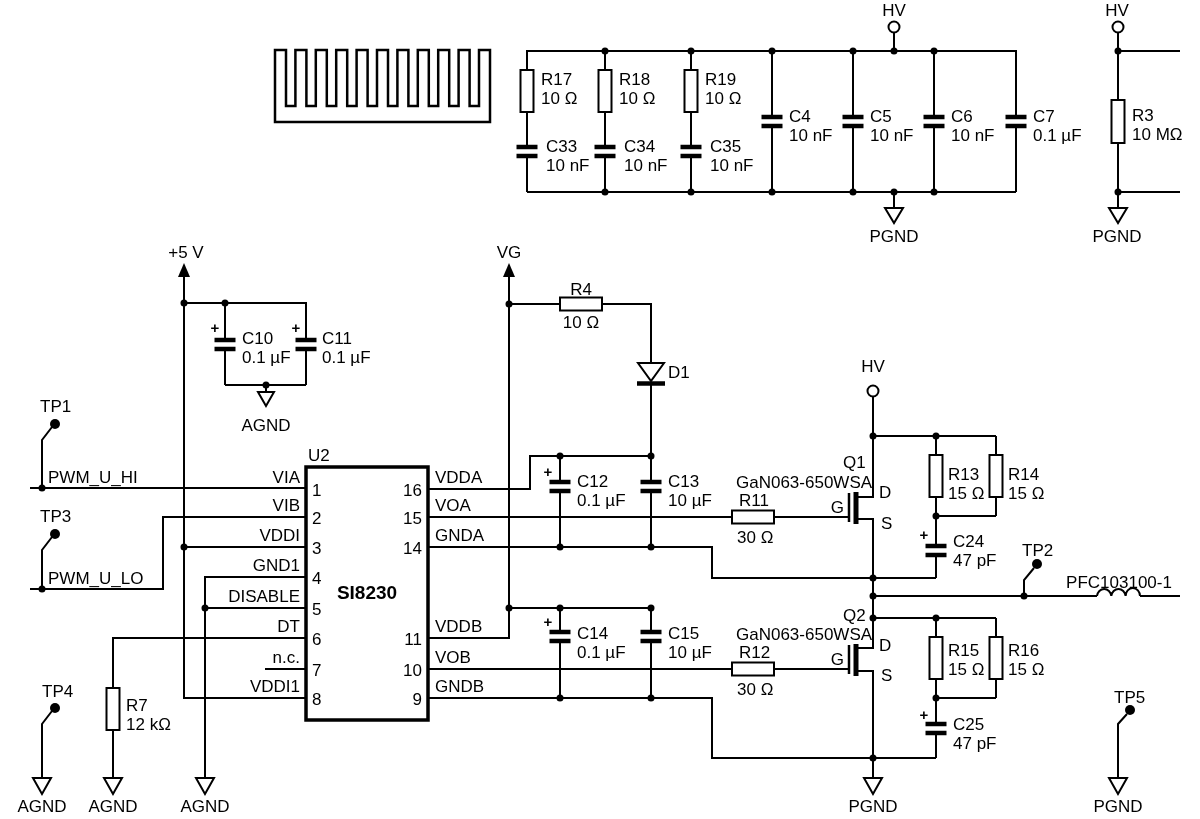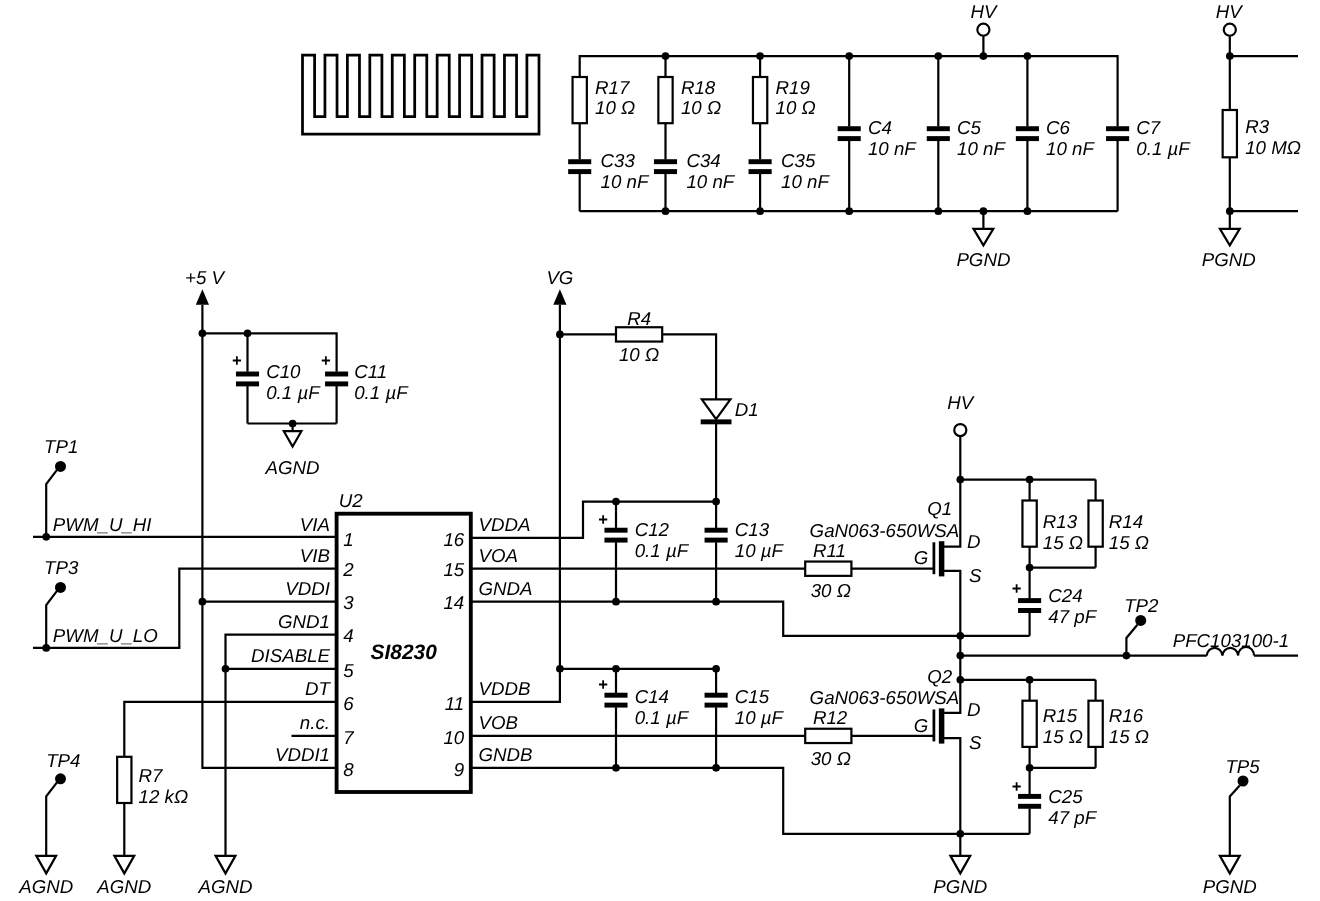--- a/index.html
+++ b/index.html
@@ -1,16 +1,16 @@
 <!DOCTYPE html>
 <html><head>
 <meta charset="utf-8">
 <style>
   html,body{margin:0;padding:0;background:#fff;}
-  .stage{position:relative;width:1200px;height:819px;background:#fff;overflow:hidden;font-style:italic;}
+  .stage{position:relative;width:1200px;height:819px;background:#fff;overflow:hidden;}
   svg{display:block;}
   .w{stroke:#000;stroke-width:2;fill:none;}
   .w25{stroke:#000;stroke-width:2.5;fill:none;}
   .chan{stroke:#000;stroke-width:5;fill:none;}
   .plate{stroke:#000;stroke-width:4.5;fill:none;}
   .comp{fill:#fff;stroke:#000;stroke-width:2;}
   .chipbox{fill:#fff;stroke:#000;stroke-width:3.5;}
   .dot{fill:#000;stroke:none;}
   .term{fill:#fff;stroke:#000;stroke-width:2;}
   .gndtri{fill:#fff;stroke:#000;stroke-width:2;stroke-linejoin:miter;}

